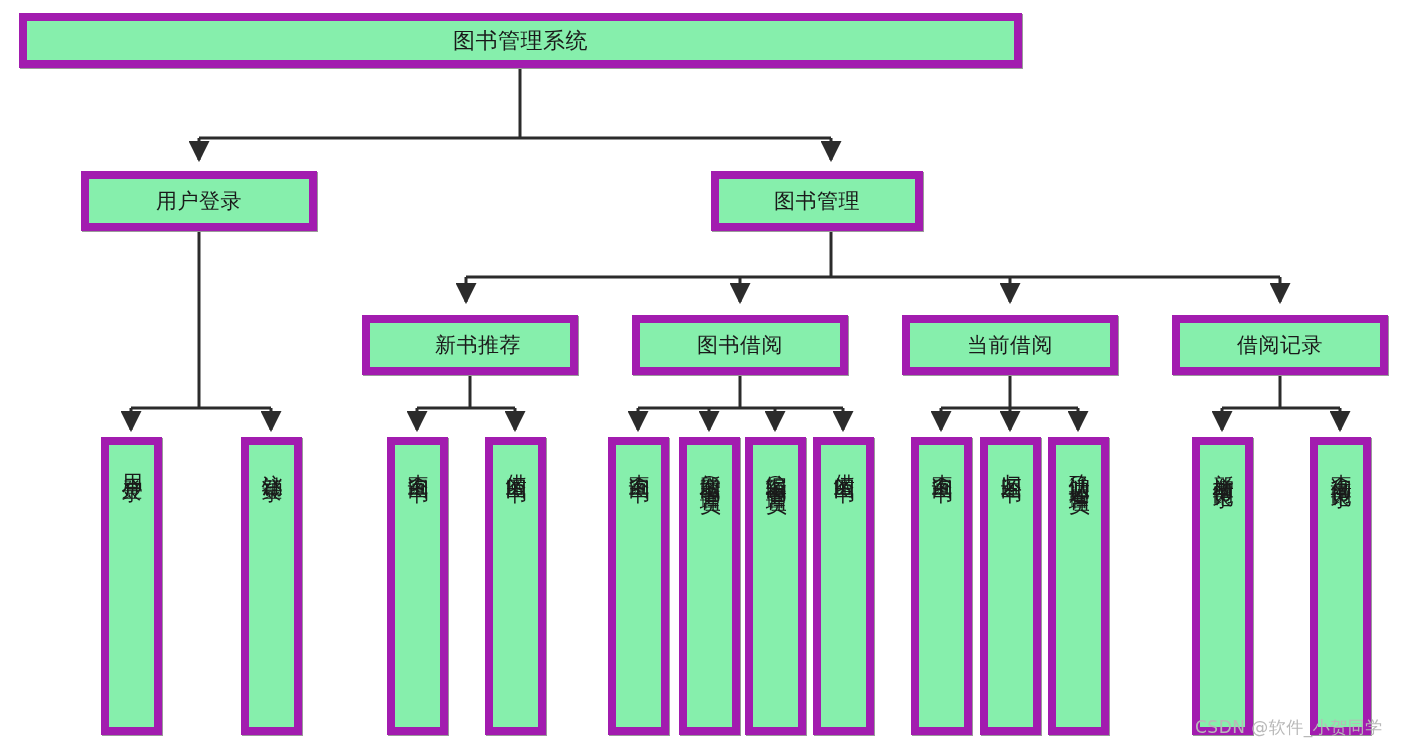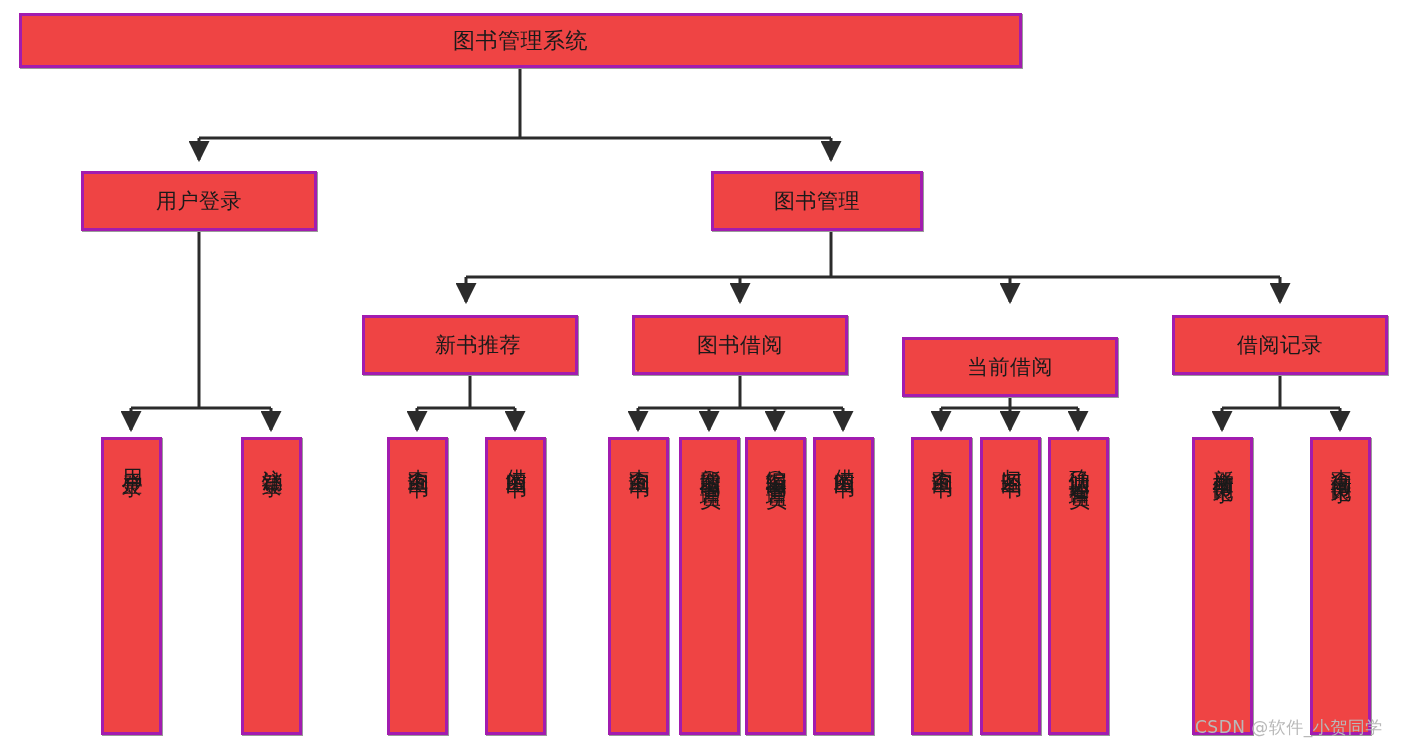--- a/index.html
+++ b/index.html
@@ -22,22 +22,22 @@
     position: absolute;
     left: 0;
     top: 0;
     width: 1405px;
     height: 747px;
     pointer-events: none;
   }
   .node {
     position: absolute;
     box-sizing: border-box;
-    background: #ef4444;
-    border: 3px solid #a21caf;
+    background: #86efac;
+    border: 8px solid #a21caf;
     display: flex;
     align-items: center;
     justify-content: center;
     color: #1a1a1a;
     box-shadow: 1px 1px 0 #9a9a9a;
   }
   .node .label {
     display: block;
     text-align: center;
     line-height: 1.18;
@@ -137,21 +137,21 @@
   <div class="node lvl2" style="left:711px; top:171px; width:212px; height:60px;">
     <span class="label">图书管理</span>
   </div>
 
   <div class="node lvl3" style="left:362px; top:315px; width:216px; height:60px;padding-left:16px;">
     <span class="label">新书推荐</span>
   </div>
   <div class="node lvl3" style="left:632px; top:315px; width:216px; height:60px;align-items:center;">
     <span class="label">图书借阅</span>
   </div>
-  <div class="node lvl3" style="left:902px; top:315px; width:216px; height:60px;margin-top:22px;">
+  <div class="node lvl3" style="left:902px; top:315px; width:216px; height:60px;">
     <span class="label">当前借阅</span>
   </div>
   <div class="node lvl3" style="left:1172px; top:315px; width:216px; height:60px;">
     <span class="label">借阅记录</span>
   </div>
 
   <div class="node leaf" style="left:101px; top:437px; width:61px; height:298px;">
     <span class="label">用户登录</span>
   </div>
   <div class="node leaf" style="left:241px; top:437px; width:61px; height:298px;">

